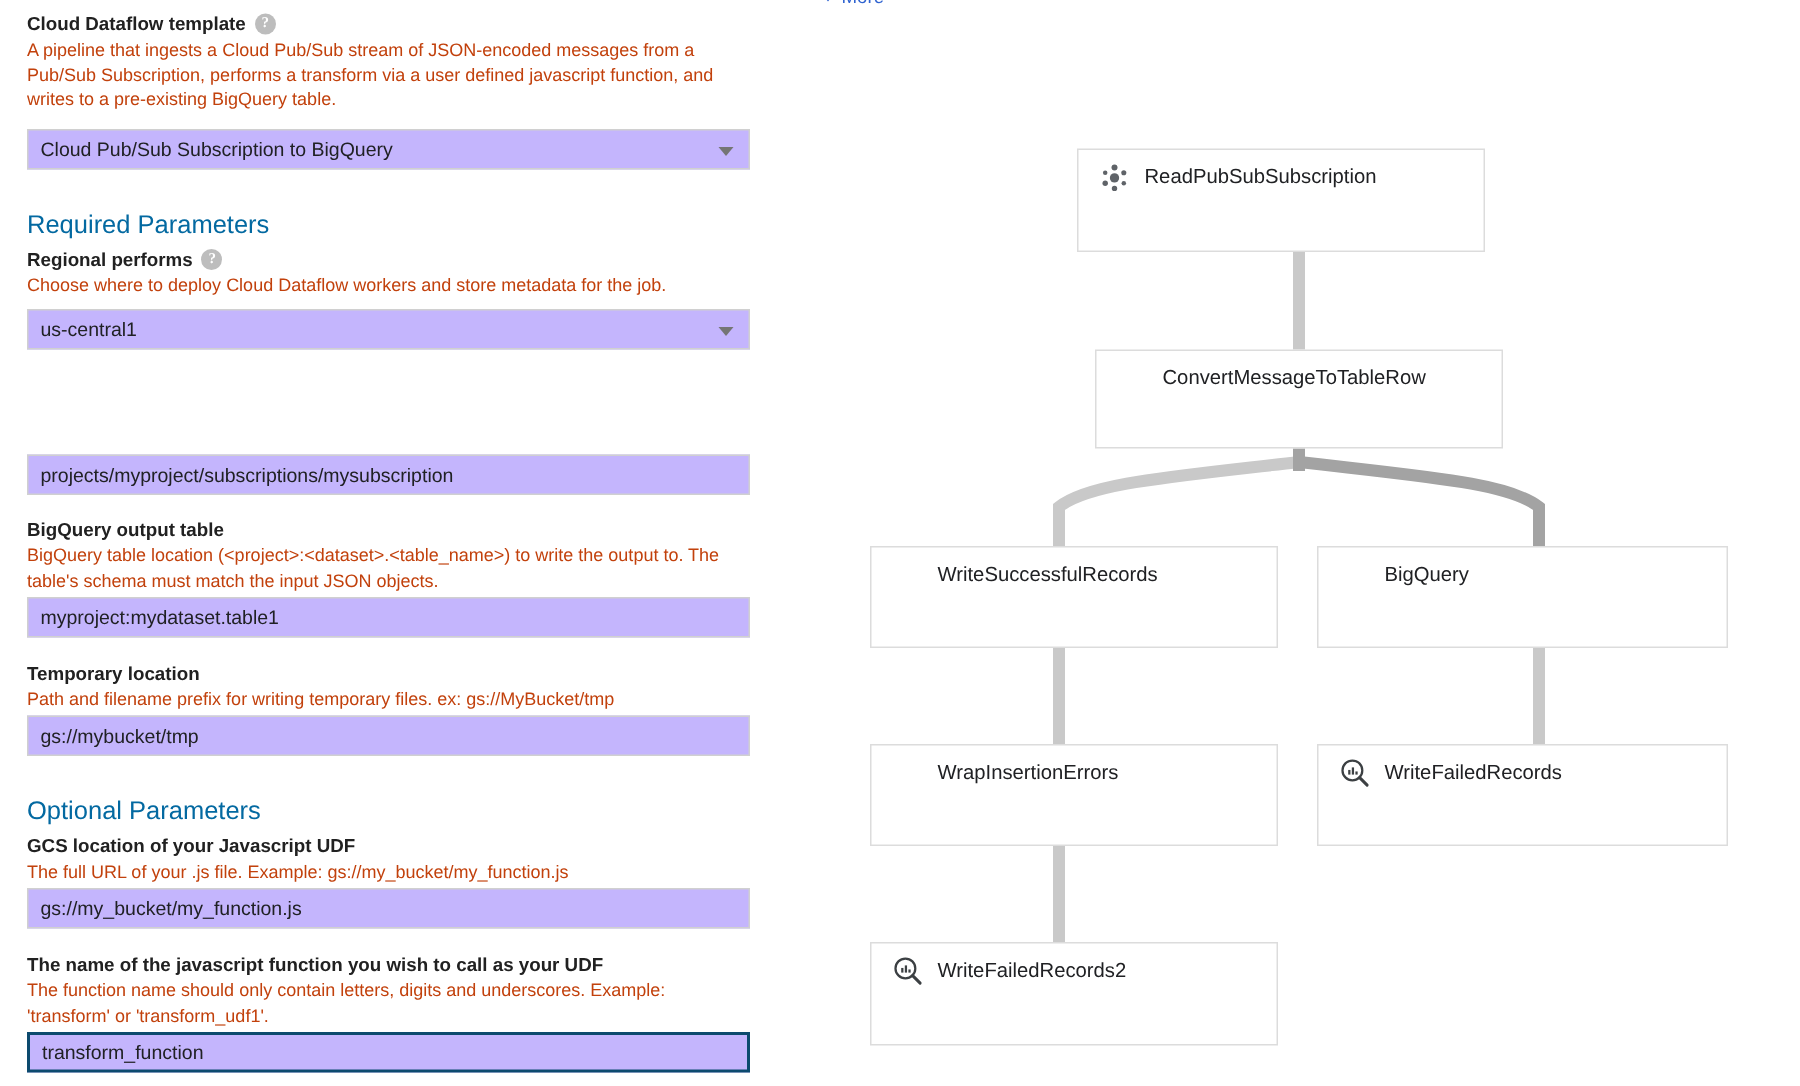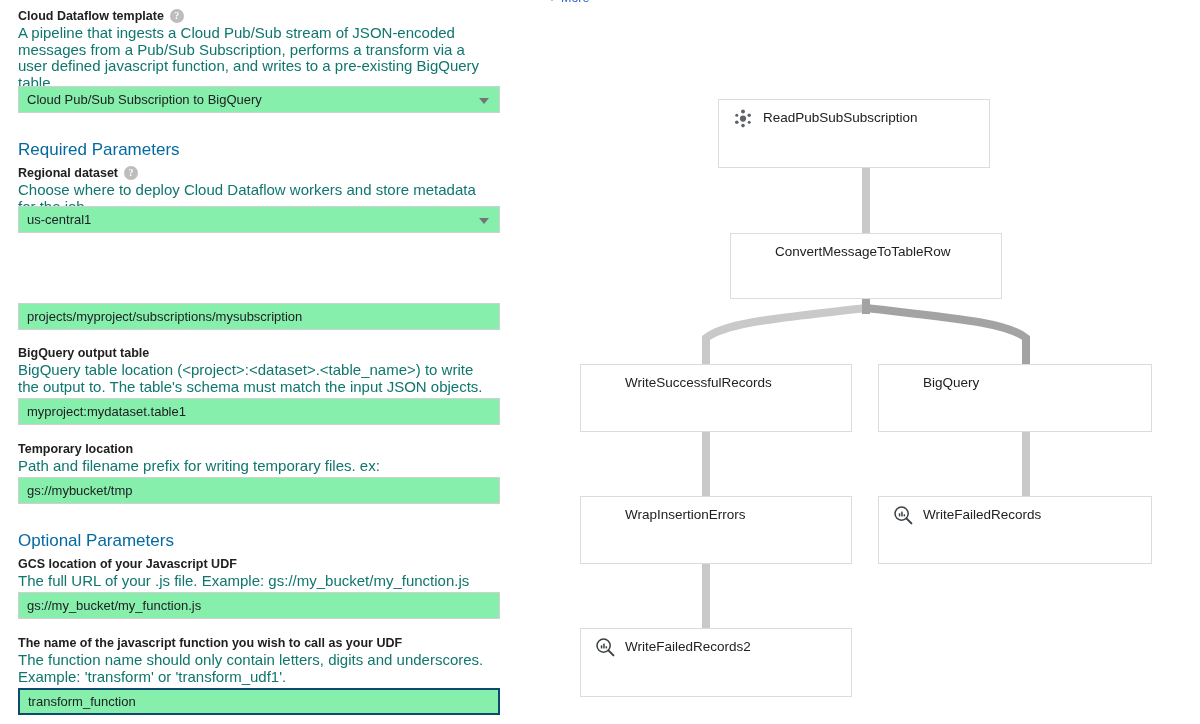--- a/index.html
+++ b/index.html
@@ -25,22 +25,22 @@
     font-size: 12.5px;
     font-weight: bold;
     color: #212121;
     line-height: 16px;
     margin: 0;
     display: flex;
     align-items: center;
     gap: 6px;
   }
   .field-desc {
-    font-size: 15px;
-    color: #0f766e;
+    font-size: 12px;
+    color: #c2410c;
     line-height: 16.5px;
     margin: 1px 0 0 0;
     max-width: 470px;
   }
   .section-heading {
     font-size: 17px;
     font-weight: 400;
     color: #0369a1;
     line-height: 22px;
     margin: 0;
@@ -62,21 +62,21 @@
     position: relative;
     top: 0px;
   }
   .help-icon span { position: relative; top: -0.5px; }
 
   .control {
     position: relative;
     width: 482px;
     height: 27px;
     border: 1px solid #d0d0d0;
-    background: #86efac;
+    background: #c4b5fd;
     display: flex;
     align-items: center;
     padding: 0 8px;
     font-size: 13px;
     color: #202124;
   }
   .control.focused { border: 2px solid #0c4a6e; }
   .control .value { white-space: nowrap; overflow: hidden; }
   .caret {
     position: absolute;
@@ -165,21 +165,21 @@
       <span class="value">Cloud Pub/Sub Subscription to BigQuery</span>
       <span class="caret"></span>
     </div>
 
     <div class="blk" style="top:139px;">
       <div class="section-heading">Required Parameters</div>
     </div>
 
     <div class="blk" style="top:165px;">
       <div class="field-label">
-        <span>Regional dataset</span>
+        <span>Regional performs</span>
         <span class="help-icon">
             <span>?</span>
           </span>
       </div>
       <p class="field-desc">Choose where to deploy Cloud Dataflow workers and store metadata for the job.</p>
     </div>
 
     <div class="blk control" style="top:206px;">
       <span class="value">us-central1</span>
       <span class="caret"></span>

